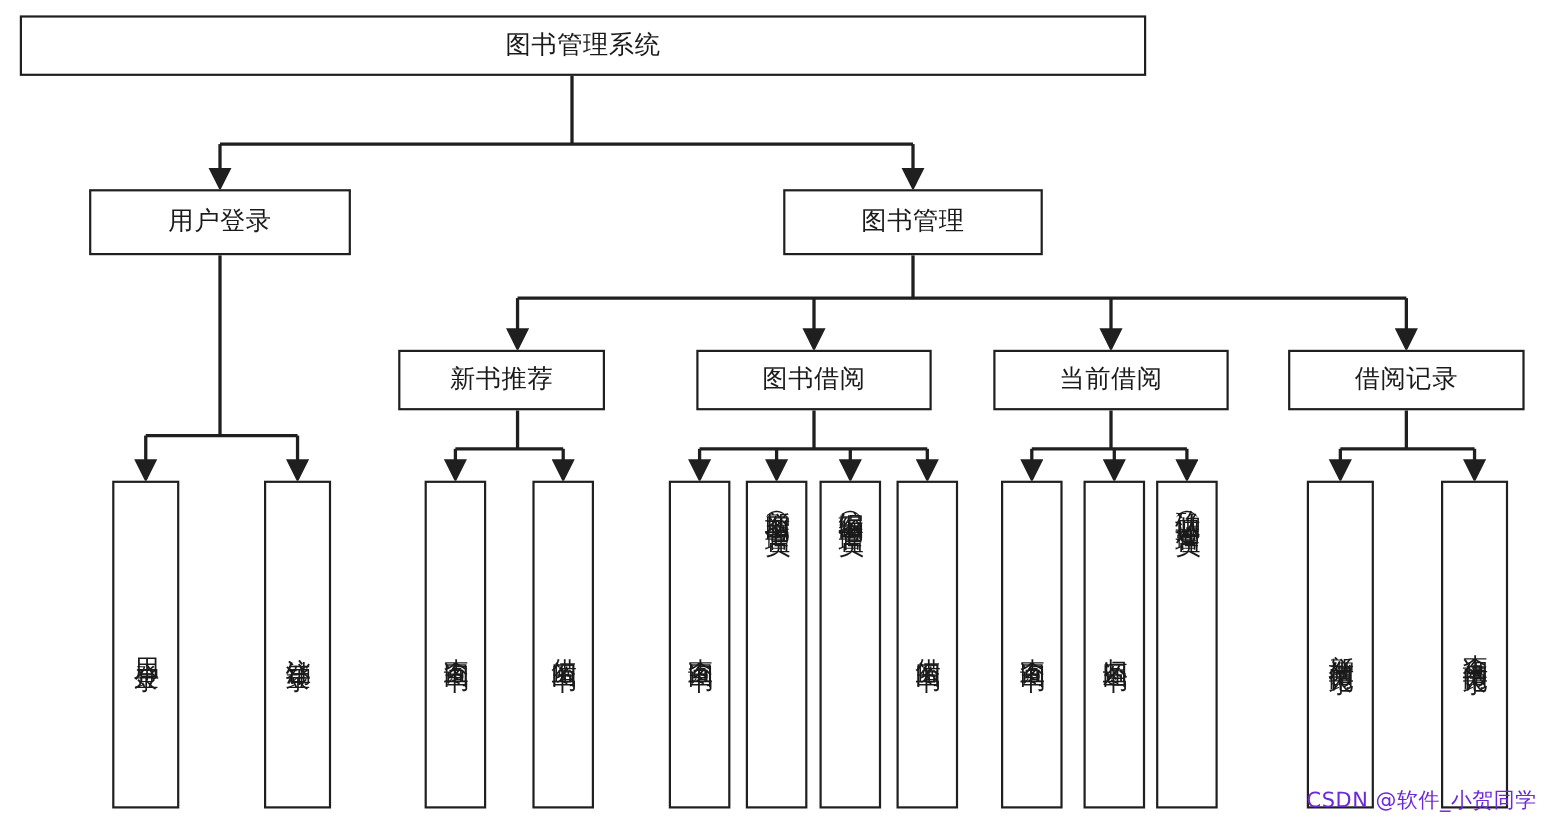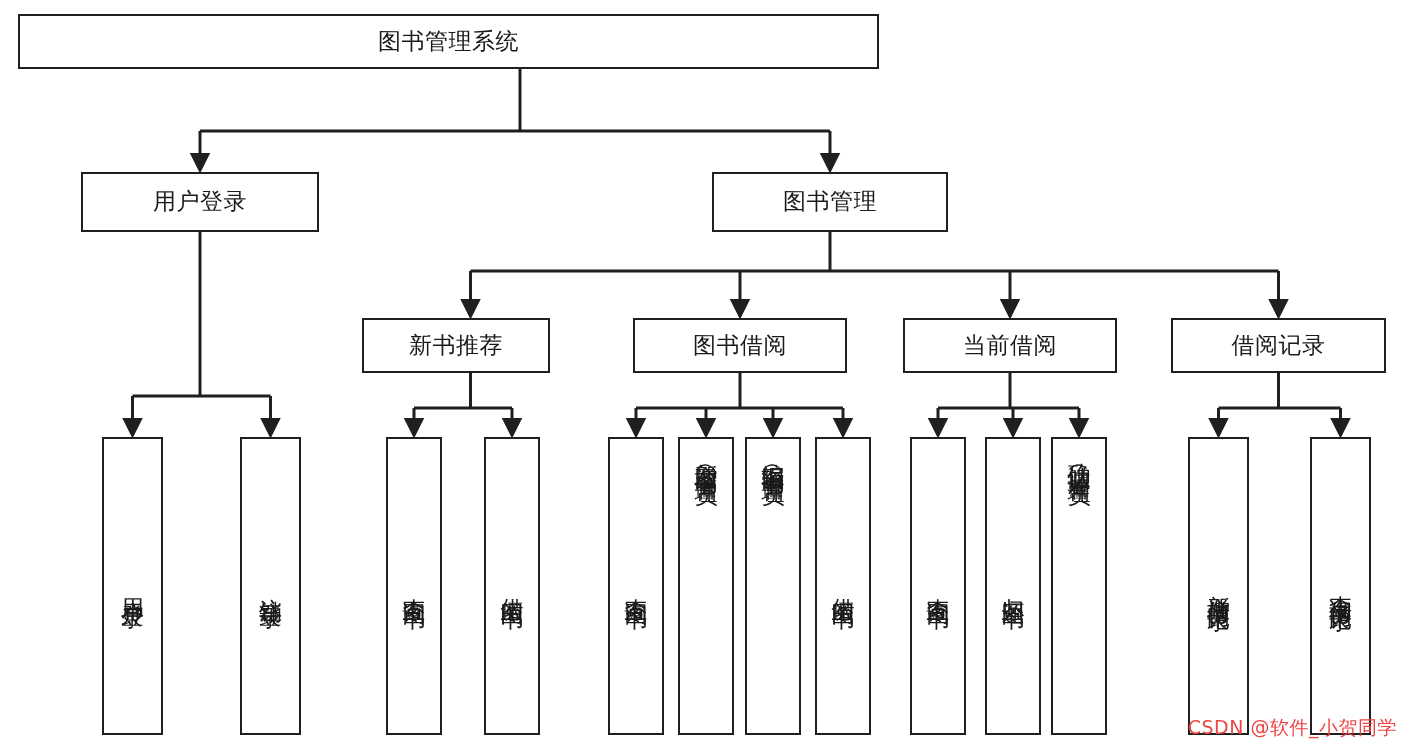--- a/index.html
+++ b/index.html
@@ -58,21 +58,21 @@
     white-space: nowrap;
     font-size: 23px;
     line-height: 1.25;
     letter-spacing: 3px;
   }
   #watermark {
     position: absolute;
     right: 8px;
     bottom: 6px;
     font-size: 19px;
-    color: #ef4444;
+    color: #6d28d9;
     white-space: nowrap;
     letter-spacing: 0.5px;
   }
 </style>
 </head>
 <body>
 
 <div id="canvas">
 
   <svg id="edges" viewBox="0 0 1405 747">
@@ -112,21 +112,21 @@
         <path d="M 1013 408 L 1013 435" marker-end="url(#arrow)"></path>
         <path d="M 1079 408 L 1079 435" marker-end="url(#arrow)"></path>
         <path d="M 1278.5 373 L 1278.5 408"></path>
         <path d="M 1218.5 408 L 1340.5 408"></path>
         <path d="M 1218.5 408 L 1218.5 435" marker-end="url(#arrow)"></path>
         <path d="M 1340.5 408 L 1340.5 435" marker-end="url(#arrow)"></path>
       </g>
   </svg>
 
   <div id="nodes-layer">
-      <div class="node horiz" style="left: 18px; top: 14px; width: 861px; height: 55px;">
+      <div class="node horiz" style="left: 18px; top: 14px; width: 1024px; height: 55px;">
         <span>图书管理系统</span>
       </div>
       <div class="node horiz" style="left: 81px; top: 172px; width: 238px; height: 60px;">
         <span>用户登录</span>
       </div>
       <div class="node horiz" style="left: 712px; top: 172px; width: 236px; height: 60px;">
         <span>图书管理</span>
       </div>
       <div class="node horiz" style="left: 362px; top: 318px; width: 188px; height: 55px;">
         <span>新书推荐</span>

